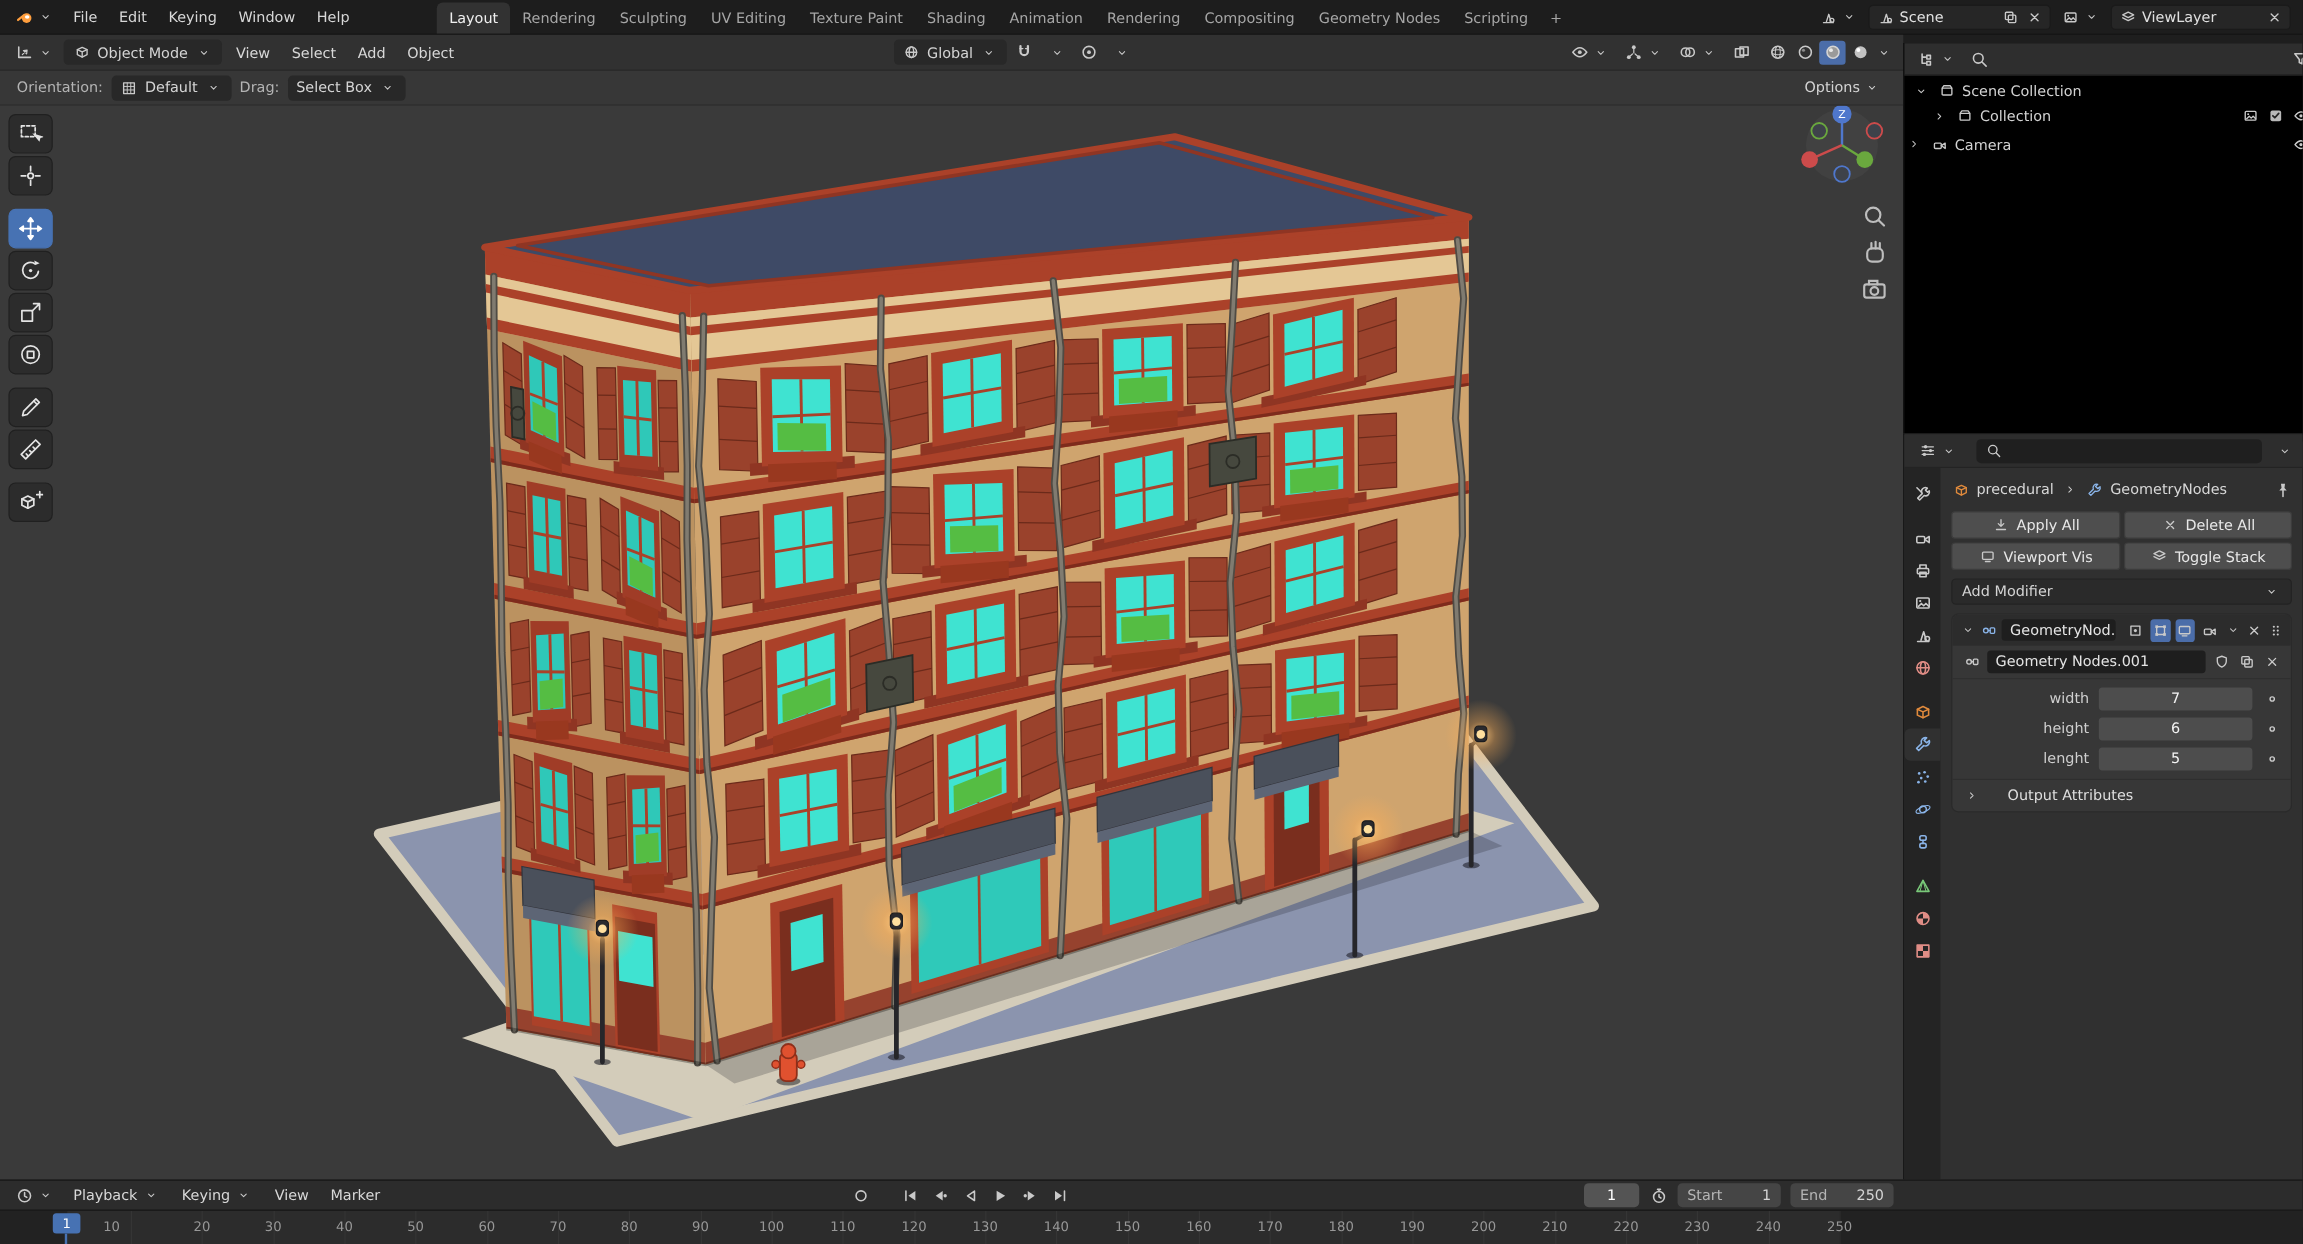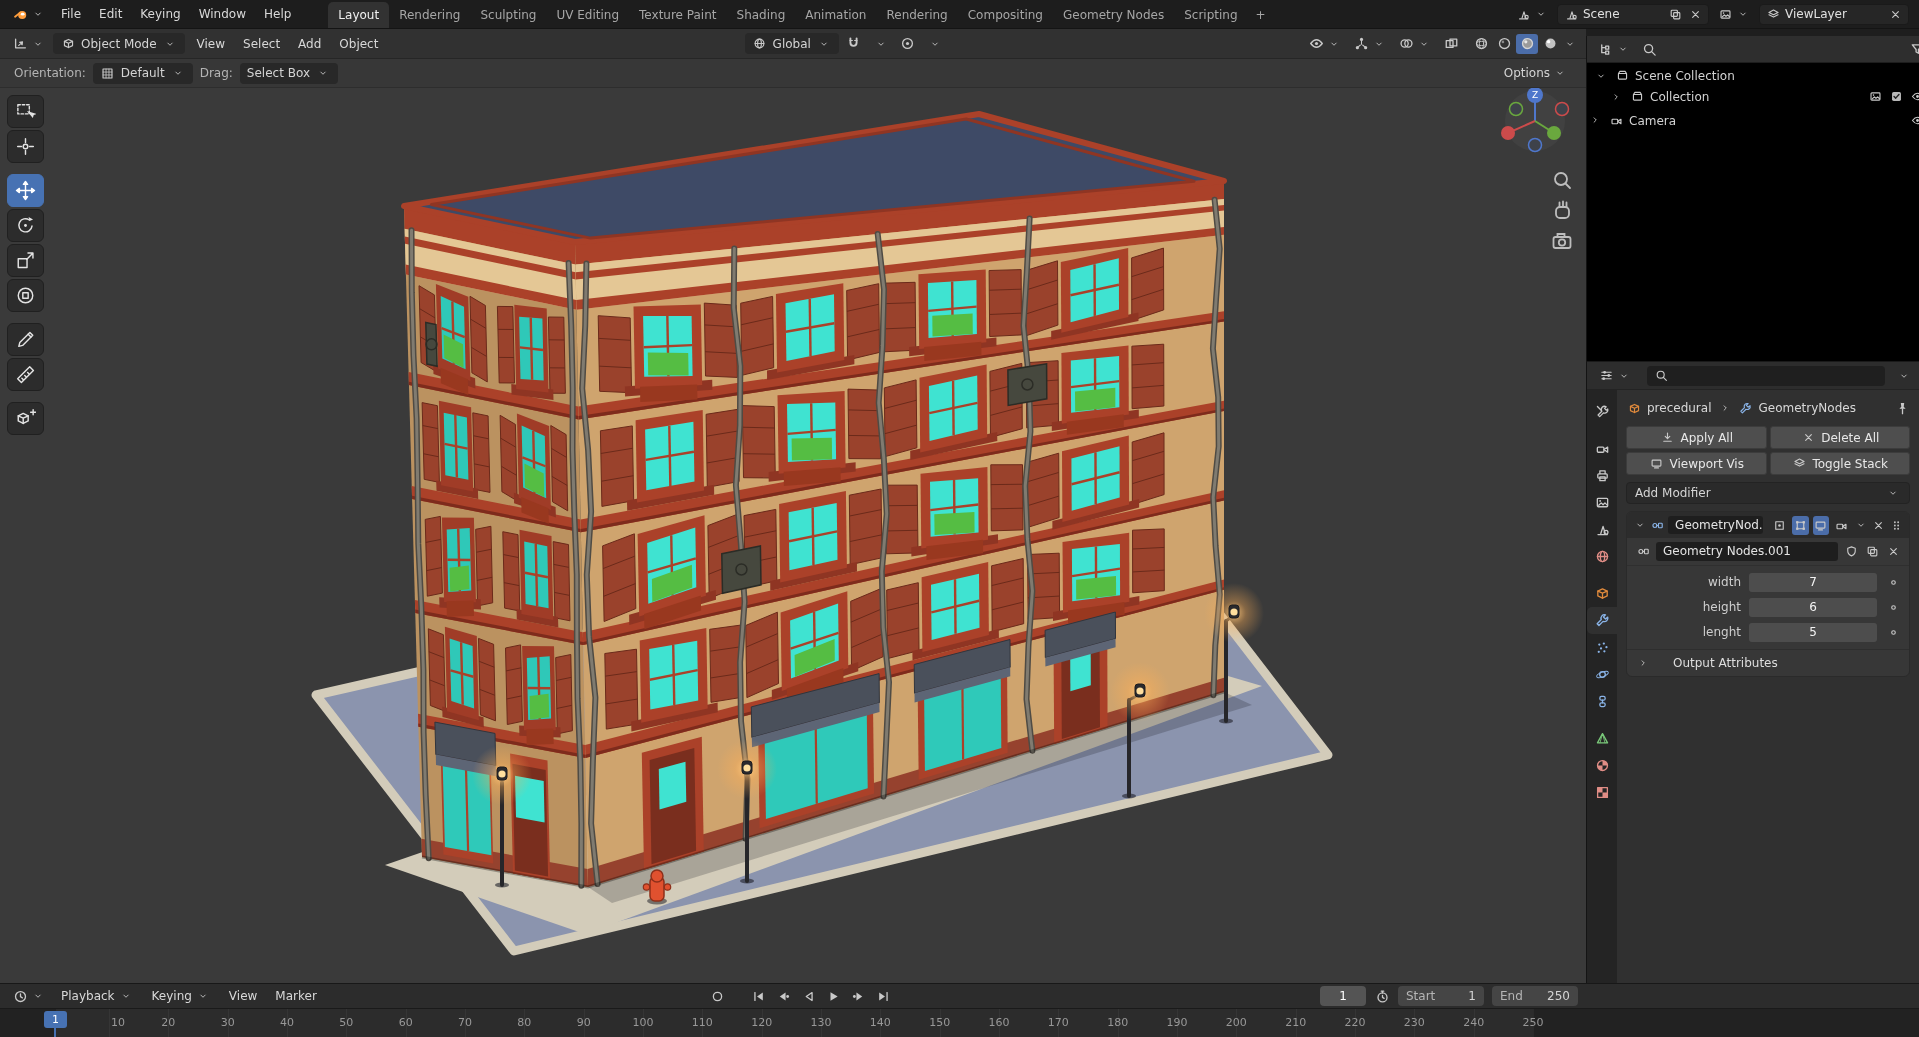--- a/index.html
+++ b/index.html
@@ -14,21 +14,21 @@
   .ic svg .f,.ic svg .f *{fill:#c9c9c9;stroke:none}
   .tint-orange svg *{stroke:#e08a3c}
   .tint-blue svg *{stroke:#8ab4e8}.tint-blue svg .f,.tint-blue svg .f *{fill:#8ab4e8;stroke:none}
   .tint-green svg *{stroke:#79c879}
   .tint-red svg *{stroke:#e08d86}.tint-red svg .f,.tint-red svg .f *{fill:#e08d86;stroke:none}
   
   .topbar{position:absolute;left:0;top:0;width:100%;height:29px;background:#1d1d1d;border-bottom:1px solid #141414;display:flex;align-items:center;padding:0 8px;gap:2px}
   .hbtn{display:flex;align-items:center;gap:2px;padding:2px 4px;border-radius:3px;white-space:nowrap}
   .menus{display:flex;align-items:center}
   .hmenu{display:flex;align-items:center;gap:3px;padding:3px 9px;border-radius:4px;color:#d8d8d8;white-space:nowrap}
-  .ws-tabs{display:flex;align-items:flex-end;height:100%;margin-left:26px}
+  .ws-tabs{display:flex;align-items:flex-end;height:100%;margin-left:62px}
   .ws-tab{padding:6px 10px 6px;color:#a6a6a6;border-radius:5px 5px 0 0;white-space:nowrap}
   .ws-tab.active{background:#323232;color:#efefef}
   .ws-add{padding:6px 8px;color:#a6a6a6}
   .id-field{display:flex;align-items:center;background:#262626;border:1px solid #1a1a1a;border-radius:4px;height:21px;padding:0 5px;gap:4px;margin:0 2px}
   .fld-text{flex:1;overflow:hidden;white-space:nowrap;color:#e0e0e0}
   
   .viewport{position:absolute;left:0;top:29px;width:1586px;height:954px;background:#3a3a3a;overflow:hidden}
   .scene-svg{position:absolute;left:0;top:0;width:100%;height:100%}
   .vp-header{position:absolute;top:0;left:0;right:0;height:30px;background:#313131;border-bottom:1px solid #262626;display:flex;align-items:center;gap:3px;padding:0 8px;z-index:5}
   .vp-toolrow{position:absolute;top:30px;left:0;right:0;height:29px;background:#373737;border-bottom:1px solid #2d2d2d;display:flex;align-items:center;gap:7px;padding:0 14px;z-index:5}
@@ -1553,21 +1553,21 @@
         <div class="se-field">
           <span class="dim">End</span>
           <span>250</span>
         </div>
       </div>
     </div>
     <div class="tl-ruler">
       <div class="tl-range"></div>
       <div class="ticks">
           <div class="tickline" style="left: 109px;"></div>
-          <div class="tick" style="left: 118px;">10</div>
+          <div class="tick" style="left: 93px;">10</div>
           <div class="tickline" style="left: 168.333px;"></div>
           <div class="tick" style="left: 168.333px;">20</div>
           <div class="tickline" style="left: 227.666px;"></div>
           <div class="tick" style="left: 227.666px;">30</div>
           <div class="tickline" style="left: 286.999px;"></div>
           <div class="tick" style="left: 286.999px;">40</div>
           <div class="tickline" style="left: 346.332px;"></div>
           <div class="tick" style="left: 346.332px;">50</div>
           <div class="tickline" style="left: 405.665px;"></div>
           <div class="tick" style="left: 405.665px;">60</div>

